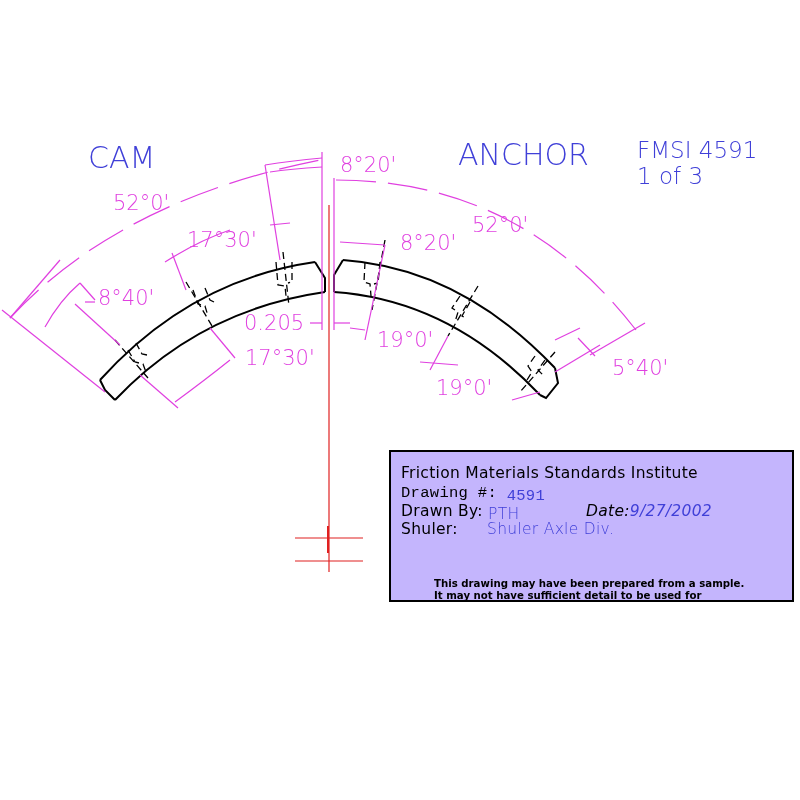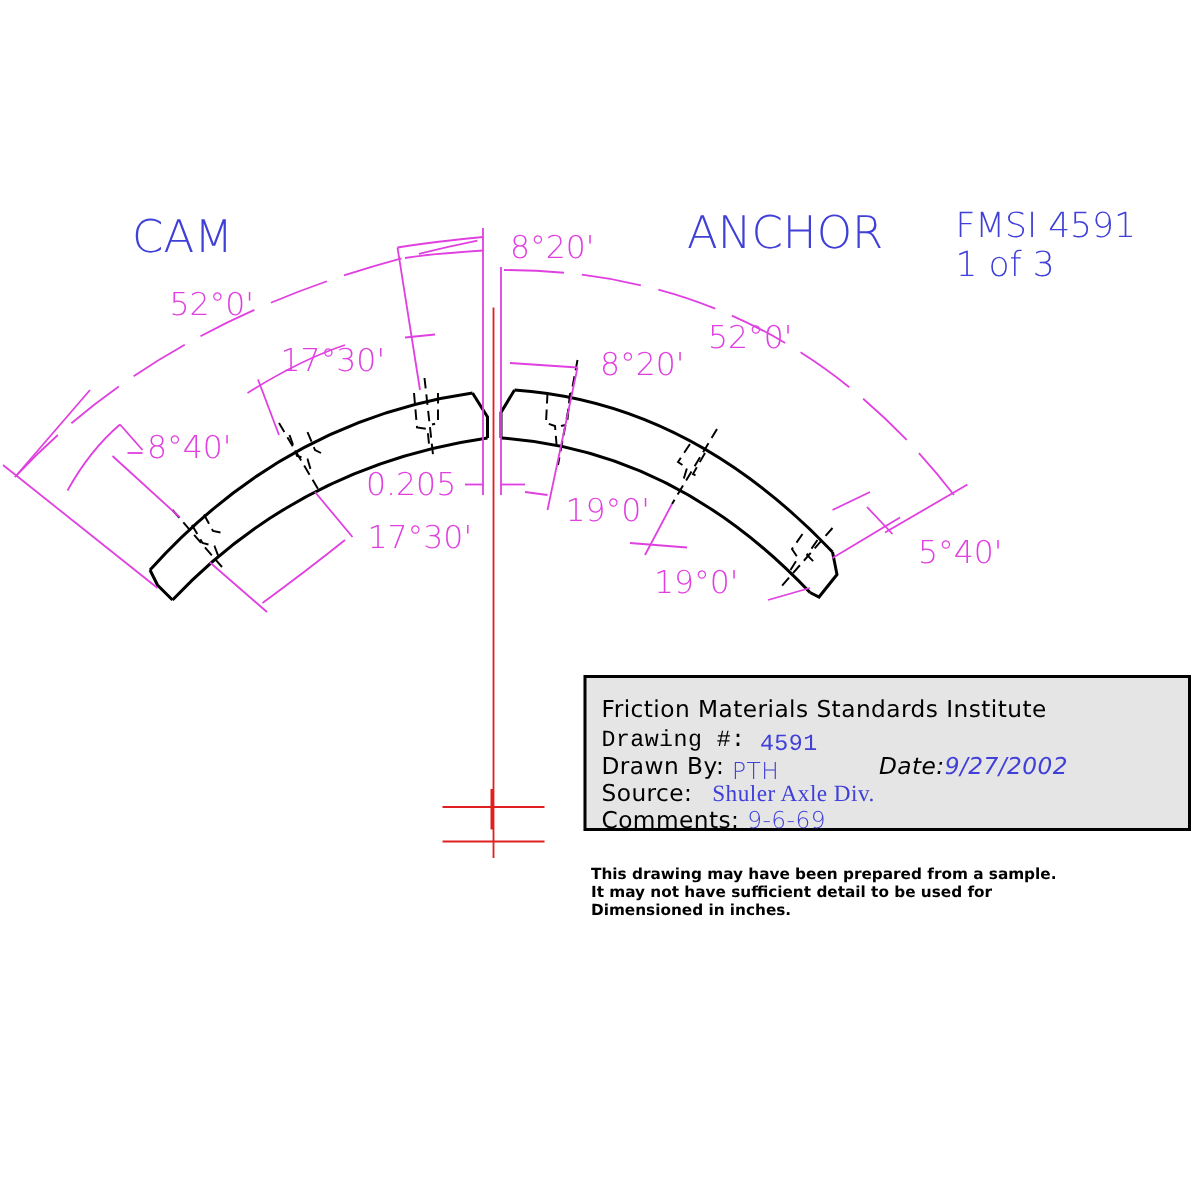--- a/index.html
+++ b/index.html
@@ -6,25 +6,25 @@
   body { width: 800px; height: 800px; position: relative; overflow: hidden; font-family: "DejaVu Sans", sans-serif; }
   svg#drawing { position: absolute; left: 0; top: 0; width: 800px; height: 800px; }
   .blue-text { fill: #4040d8; font-family: "DejaVu Sans", sans-serif; font-weight: 300; }
   .dim-text { fill: #e040e0; font-family: "DejaVu Sans", sans-serif; font-weight: 300; font-size: 21px; }
   .dim { stroke: #e040e0; stroke-width: 1.2; fill: none; }
   .dim-dash { stroke: #e040e0; stroke-width: 1.2; fill: none; stroke-dasharray: 40 12; }
   .part { stroke: #000; stroke-width: 2; fill: none; }
   .hid { stroke: #000; stroke-width: 1.3; fill: none; stroke-dasharray: 7 4; }
   .center { stroke: #e02020; stroke-width: 1.2; fill: none; }
 
-  .title-block { position: absolute; left: 389px; top: 450px; width: 405px; height: 104px; border: 2px solid #000; box-sizing: border-box; background: #e5e5e5; text-align: right; }
+  .title-block { position: absolute; left: 389px; top: 450px; width: 405px; height: 152px; border: 2px solid #000; box-sizing: border-box; background: #c4b5fd; text-align: right; }
   .tb-row { position: absolute; left: 10px; font-size: 15.5px; color: #000; font-family: "DejaVu Sans", sans-serif; white-space: nowrap; letter-spacing: 0.3px; }
   .tb-val { color: #4040d8; font-weight: 300; }
   .disclaimer { position: absolute; left: 394px; top: 578px; width: 406px; font-family: "DejaVu Sans", sans-serif; font-weight: bold; font-size: 10.2px; line-height: 11.8px; color: #000; }
-  .disclaimer div { white-space: nowrap; }
+  .disclaimer div { white-space: nowrap; margin-left: 40px; }
   sup { font-size: 7px; }
 </style>
 </head>
 <body>
 
 <svg id="drawing" viewBox="0 0 800 800" xmlns="http://www.w3.org/2000/svg">
 
   <text class="blue-text" x="88" y="168" font-size="30">CAM</text>
   <text class="blue-text" x="458" y="165" font-size="30">ANCHOR</text>
   <text class="blue-text" x="637" y="158" font-size="23">FMSI 4591</text>
@@ -140,26 +140,21 @@
     <span class="tb-val" style="position:relative; top:3px;">4591</span>
   </div>
   <div class="tb-row" style="top:50px;">
     <span>Drawn By:</span>
     <span class="tb-val" style="position:relative; top:3px;">PTH</span>
   </div>
   <div class="tb-row" style="top:50px; left:195px;font-style:italic;">
     <span>Date:</span><span class="tb-val">9/27/2002</span>
   </div>
   <div class="tb-row" style="top:68px;">
-    <span>Source:</span>
-    <span class="tb-val" style="margin-left:8px;font-family:Liberation Serif, serif;">Shuler Axle Div.</span>
-  </div>
-  <div class="tb-row" style="top:86px;">
-    <span>Comments:</span>
-    <span class="tb-val">9-6-69</span>
+    <span>Shuler:</span>
+    <span class="tb-val" style="margin-left:24px;">Shuler Axle Div.</span>
   </div>
 </div>
 
 <div class="disclaimer">
   <div>This drawing may have been prepared from a sample.</div>
   <div>It may not have sufficient detail to be used for</div>
-  <div>Dimensioned in inches.</div>
 </div>
 
 </body></html>

